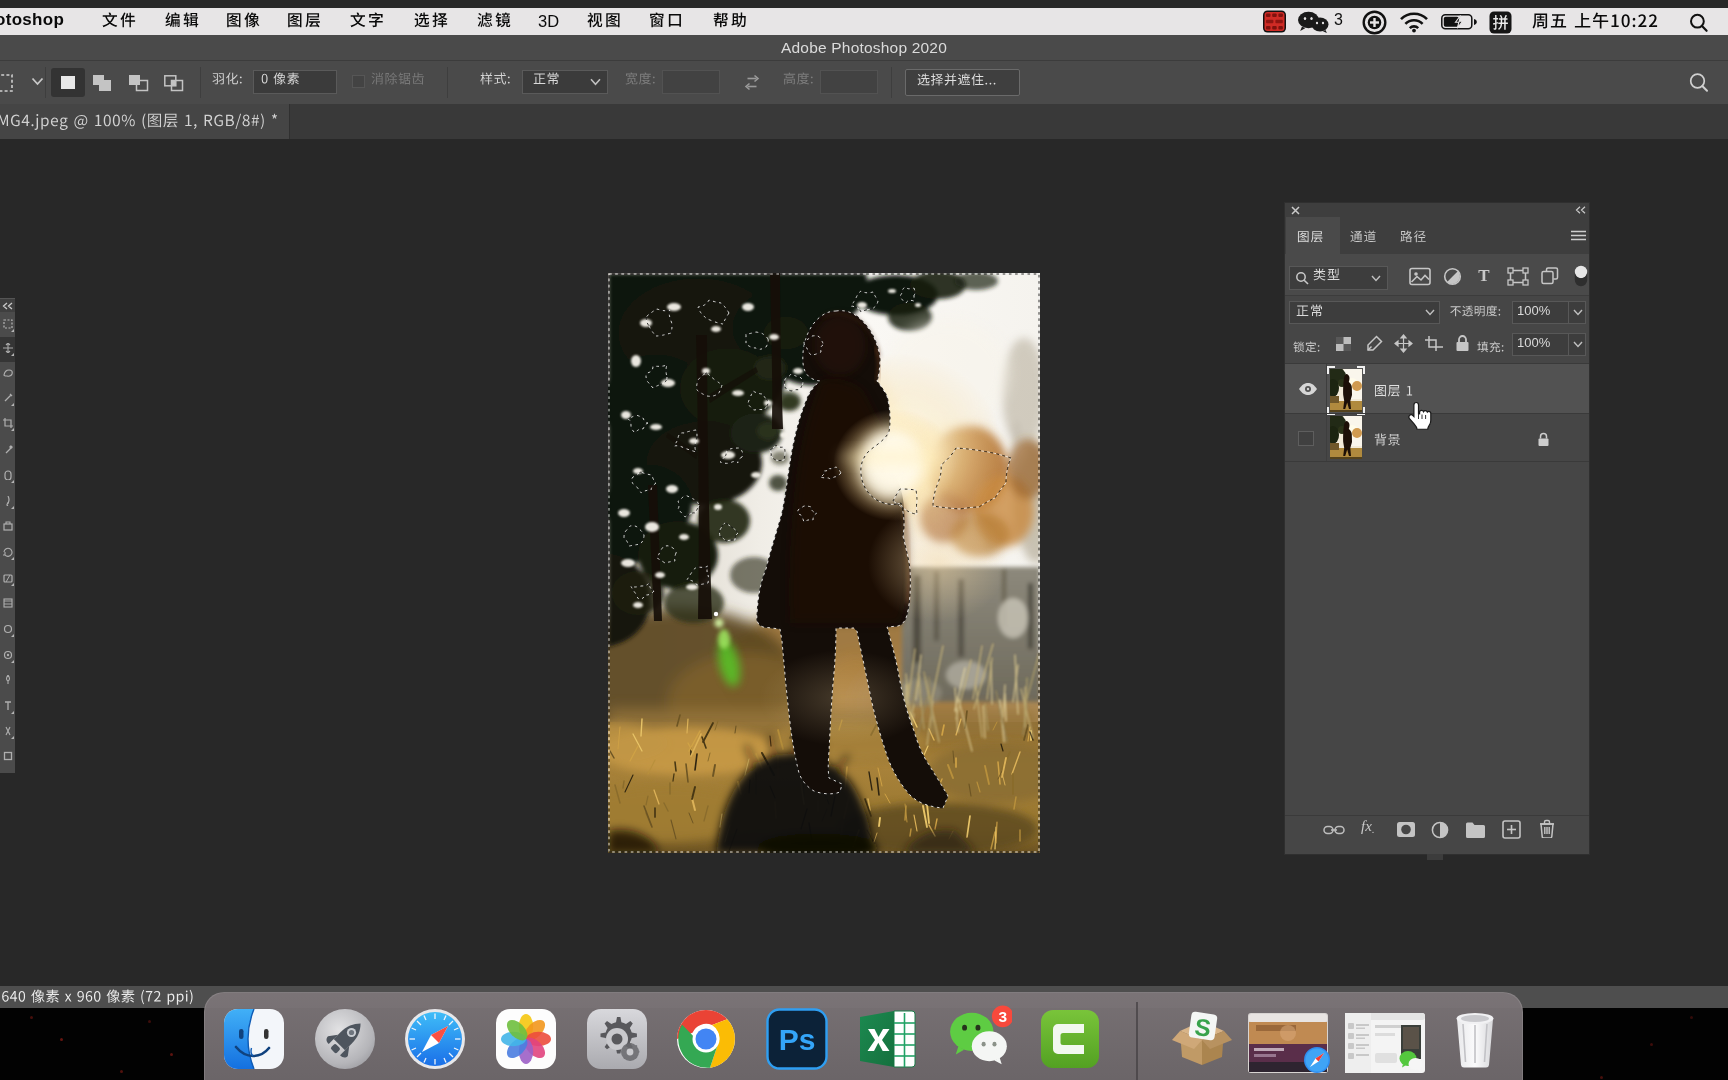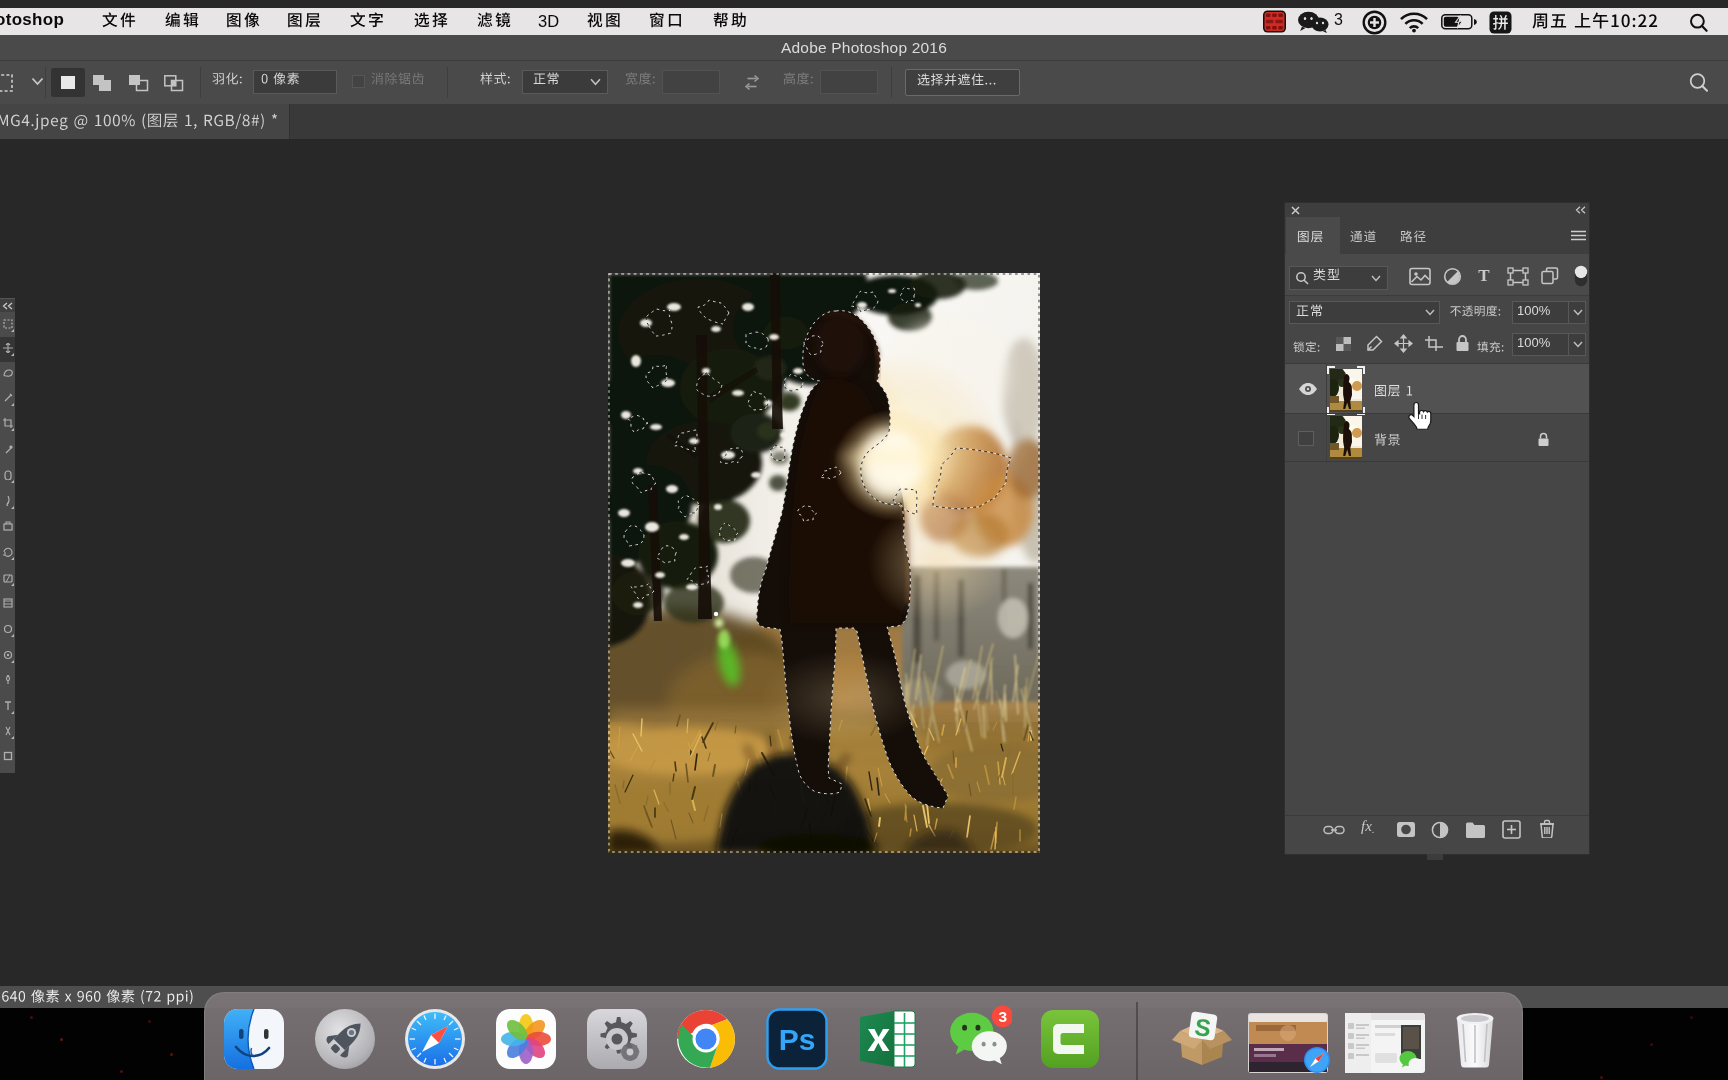--- a/index.html
+++ b/index.html
@@ -88,21 +88,21 @@
 </svg>
       <svg style="position:absolute;left:1532px;top:4px;overflow:visible" width="128" height="21" viewBox="0 -15.0 128 21">
         <path d="M3.3 -13.5H14.1V-12.0H3.3ZM5.0 -10.4H12.3V-9.2H5.0ZM4.6 -7.8H12.7V-6.5H4.6ZM2.4 -13.5H3.9V-7.8Q3.9 -6.8 3.9 -5.6Q3.8 -4.3 3.6 -3.1Q3.3 -1.8 2.9 -0.6Q2.5 0.5 1.8 1.5Q1.6 1.4 1.4 1.2Q1.2 1.0 0.9 0.8Q0.7 0.6 0.5 0.5Q1.1 -0.4 1.5 -1.4Q1.9 -2.5 2.1 -3.6Q2.2 -4.7 2.3 -5.8Q2.4 -6.9 2.4 -7.8ZM13.5 -13.5H15.1V-0.5Q15.1 0.2 14.9 0.6Q14.8 1.0 14.3 1.1Q13.9 1.3 13.1 1.4Q12.4 1.4 11.3 1.4Q11.2 1.1 11.1 0.7Q10.9 0.2 10.8 -0.1Q11.3 -0.1 11.8 -0.1Q12.2 -0.1 12.6 -0.1Q13.0 -0.1 13.1 -0.1Q13.3 -0.1 13.4 -0.2Q13.5 -0.3 13.5 -0.5ZM7.8 -11.7H9.3V-7.0H7.8ZM6.2 -5.2H11.9V-0.7H6.2V-1.9H10.4V-4.0H6.2ZM5.3 -5.2H6.8V0.3H5.3Z M20.0 -12.7H33.0V-11.2H20.0ZM18.9 -1.0H34.1V0.6H18.9ZM24.9 -12.2H26.6Q26.4 -10.7 26.2 -9.0Q25.9 -7.4 25.6 -5.8Q25.4 -4.1 25.1 -2.7Q24.8 -1.2 24.6 -0.1L22.8 -0.1Q23.1 -1.2 23.4 -2.7Q23.6 -4.2 23.9 -5.8Q24.2 -7.5 24.4 -9.1Q24.7 -10.7 24.9 -12.2ZM20.9 -7.8H30.2V-6.2H20.9ZM29.6 -7.8H29.8L30.1 -7.9L31.3 -7.8Q31.3 -6.9 31.2 -5.9Q31.1 -4.9 31.0 -3.9Q30.9 -2.9 30.8 -1.9Q30.7 -0.8 30.6 0.1L28.9 -0.1Q29.0 -1.0 29.1 -2.0Q29.2 -3.0 29.3 -4.1Q29.4 -5.1 29.5 -6.0Q29.6 -7.0 29.6 -7.6Z M50.1 -9.0H57.1V-7.4H50.1ZM42.9 -1.0H58.3V0.6H42.9ZM49.2 -14.1H50.9V-0.1H49.2Z M64.3 -14.4 66.0 -14.0Q65.6 -12.7 65.0 -11.5Q64.4 -10.3 63.8 -9.3Q63.1 -8.2 62.4 -7.4Q62.2 -7.6 62.0 -7.8Q61.7 -8.0 61.4 -8.1Q61.1 -8.3 60.9 -8.4Q61.6 -9.1 62.3 -10.1Q62.9 -11.0 63.4 -12.1Q63.9 -13.3 64.3 -14.4ZM64.4 -12.1H74.9V-10.6H63.7ZM61.0 -6.6H76.2V-5.0H61.0ZM67.8 -11.4H69.5V1.4H67.8Z M79.5 0.0V-1.6H82.3V-10.3H80.1V-11.6Q80.9 -11.7 81.6 -12.0Q82.2 -12.2 82.8 -12.5H84.3V-1.6H86.7V0.0Z M93.7 0.2Q92.4 0.2 91.5 -0.5Q90.6 -1.2 90.1 -2.7Q89.6 -4.1 89.6 -6.3Q89.6 -8.5 90.1 -9.9Q90.6 -11.3 91.5 -12.0Q92.4 -12.8 93.7 -12.8Q94.9 -12.8 95.8 -12.0Q96.7 -11.3 97.2 -9.9Q97.7 -8.5 97.7 -6.3Q97.7 -4.1 97.2 -2.7Q96.7 -1.2 95.8 -0.5Q94.9 0.2 93.7 0.2ZM93.7 -1.3Q94.3 -1.3 94.8 -1.8Q95.3 -2.3 95.5 -3.4Q95.8 -4.5 95.8 -6.3Q95.8 -8.1 95.5 -9.2Q95.3 -10.3 94.8 -10.7Q94.3 -11.2 93.7 -11.2Q93.0 -11.2 92.5 -10.7Q92.0 -10.3 91.8 -9.2Q91.5 -8.1 91.5 -6.3Q91.5 -4.5 91.8 -3.4Q92.0 -2.3 92.5 -1.8Q93.0 -1.3 93.7 -1.3Z M102.0 -6.5Q101.5 -6.5 101.1 -6.8Q100.7 -7.2 100.7 -7.8Q100.7 -8.4 101.1 -8.8Q101.5 -9.2 102.0 -9.2Q102.6 -9.2 103.0 -8.8Q103.3 -8.4 103.3 -7.8Q103.3 -7.2 103.0 -6.8Q102.6 -6.5 102.0 -6.5ZM102.0 0.2Q101.5 0.2 101.1 -0.2Q100.7 -0.6 100.7 -1.2Q100.7 -1.8 101.1 -2.2Q101.5 -2.5 102.0 -2.5Q102.6 -2.5 103.0 -2.2Q103.3 -1.8 103.3 -1.2Q103.3 -0.6 103.0 -0.2Q102.6 0.2 102.0 0.2Z M106.3 0.0V-1.1Q108.1 -2.8 109.4 -4.2Q110.6 -5.5 111.2 -6.7Q111.9 -7.9 111.9 -8.9Q111.9 -9.6 111.6 -10.1Q111.4 -10.6 110.9 -10.9Q110.5 -11.2 109.8 -11.2Q109.0 -11.2 108.4 -10.8Q107.8 -10.4 107.3 -9.8L106.2 -10.9Q107.0 -11.8 107.9 -12.3Q108.8 -12.8 110.0 -12.8Q111.2 -12.8 112.0 -12.3Q112.9 -11.8 113.3 -11.0Q113.8 -10.1 113.8 -9.0Q113.8 -7.8 113.2 -6.6Q112.6 -5.3 111.6 -4.1Q110.5 -2.8 109.2 -1.5Q109.7 -1.6 110.2 -1.6Q110.8 -1.7 111.2 -1.7H114.4V0.0Z M117.0 0.0V-1.1Q118.8 -2.8 120.1 -4.2Q121.3 -5.5 121.9 -6.7Q122.6 -7.9 122.6 -8.9Q122.6 -9.6 122.3 -10.1Q122.1 -10.6 121.6 -10.9Q121.2 -11.2 120.5 -11.2Q119.7 -11.2 119.1 -10.8Q118.5 -10.4 118.0 -9.8L116.9 -10.9Q117.7 -11.8 118.6 -12.3Q119.5 -12.8 120.7 -12.8Q121.8 -12.8 122.7 -12.3Q123.5 -11.8 124.0 -11.0Q124.5 -10.1 124.5 -9.0Q124.5 -7.8 123.9 -6.6Q123.3 -5.3 122.3 -4.1Q121.2 -2.8 119.9 -1.5Q120.4 -1.6 120.9 -1.6Q121.5 -1.7 121.9 -1.7H125.1V0.0Z" fill="#0a0a0a"></path>
       </svg>
       <svg class="abs" style="left:1689px;top:5px" width="20" height="20" viewBox="0 0 20 20">
 <circle cx="8.4" cy="8.2" r="6.4" fill="none" stroke="#111" stroke-width="2"></circle>
 <line x1="13" y1="13" x2="17.6" y2="17.8" stroke="#111" stroke-width="2.2" stroke-linecap="round"></line>
 </svg>
     </div>
     <div class="abs" style="left:0;top:27px;width:1728px;height:26px;background:#4a4a4a;border-bottom:1px solid #3c3c3c">
-      <div style="text-align:center;font-size:15.5px;color:#dbdbdb;padding-top:4px;letter-spacing:.2px">Adobe Photoshop 2016</div>
+      <div style="text-align:center;font-size:15.5px;color:#dbdbdb;padding-top:4px;letter-spacing:.2px">Adobe Photoshop 2020</div>
     </div>
     <div class="abs" style="left:0;top:53px;width:1728px;height:43px;background:#4a4a4a">
       <svg class="abs" style="left:-6px;top:12px" width="20" height="20" viewBox="0 0 20 20">
 <rect x="2" y="2" width="16" height="16" fill="none" stroke="#cfcfcf" stroke-width="1.6" stroke-dasharray="3 2.2"></rect>
 </svg>
       <svg class="abs" style="left:31px;top:16px" width="13" height="9" viewBox="0 0 13 9">
         <path d="M1.5 1.5 L6.5 7 L11.5 1.5" fill="none" stroke="#c8c8c8" stroke-width="1.8"></path>
       </svg>
       <div class="abs" style="left:45px;top:6px;width:1px;height:31px;background:#3e3e3e"></div>
       <div class="abs" style="left:51px;top:7px;width:34px;height:29px;background:#333333;border-radius:3px"></div>

